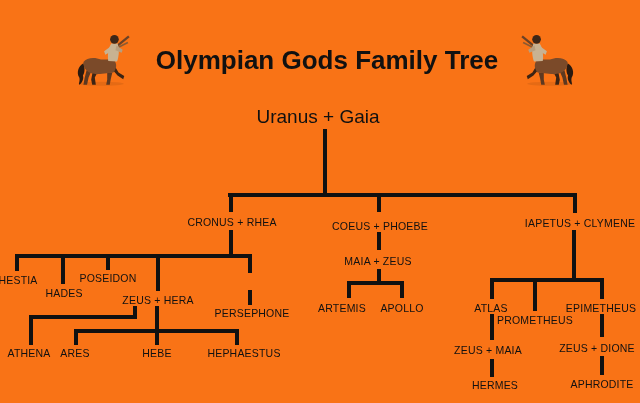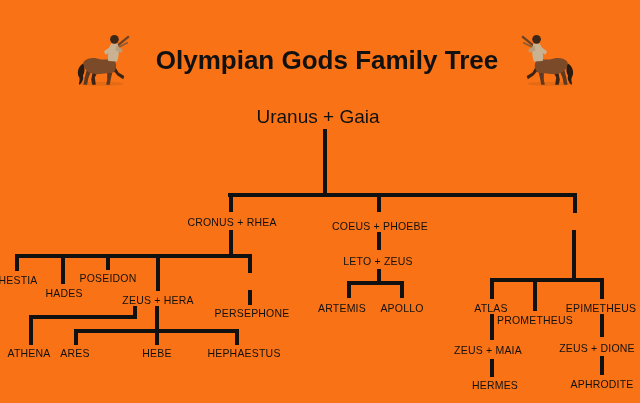--- a/index.html
+++ b/index.html
@@ -98,33 +98,34 @@
 
   <div class="line" style="left:490px;top:314px;width:4px;height:26px;"></div>
   <div class="line" style="left:490px;top:359px;width:4px;height:18px;"></div>
   <div class="line" style="left:600px;top:314px;width:4px;height:23px;"></div>
   <div class="line" style="left:600px;top:356px;width:4px;height:19px;"></div>
 
   <div class="node root-node" style="left:318px;top:117px;">Uranus + Gaia</div>
 
   <div class="node" style="left:380px;top:226px;">COEUS + PHOEBE</div>
   <div class="node" style="left:232px;top:222px;">CRONUS + RHEA</div>
+  <div class="node" style="left:580px;top:223px;">IAPETUS + CLYMENE</div>
 
   <div class="node" style="left:18px;top:280px;">HESTIA</div>
   <div class="node" style="left:64px;top:293px;">HADES</div>
   <div class="node" style="left:108px;top:278px;">POSEIDON</div>
   <div class="node" style="left:158px;top:300px;">ZEUS + HERA</div>
   <div class="node" style="left:252px;top:313px;">PERSEPHONE</div>
 
   <div class="node" style="left:29px;top:353px;">ATHENA</div>
   <div class="node" style="left:75px;top:353px;">ARES</div>
   <div class="node" style="left:157px;top:353px;">HEBE</div>
   <div class="node" style="left:244px;top:353px;">HEPHAESTUS</div>
 
-  <div class="node" style="left:378px;top:261px;">LETO + ZEUS</div>
+  <div class="node" style="left:378px;top:261px;">MAIA + ZEUS</div>
   <div class="node" style="left:342px;top:308px;">ARTEMIS</div>
   <div class="node" style="left:402px;top:308px;">APOLLO</div>
 
   <div class="node" style="left:491px;top:308px;">ATLAS</div>
   <div class="node" style="left:535px;top:320px;">PROMETHEUS</div>
   <div class="node" style="left:601px;top:308px;">EPIMETHEUS</div>
 
   <div class="node" style="left:488px;top:350px;">ZEUS + MAIA</div>
   <div class="node" style="left:597px;top:348px;">ZEUS + DIONE</div>
   <div class="node" style="left:495px;top:385px;">HERMES</div>

